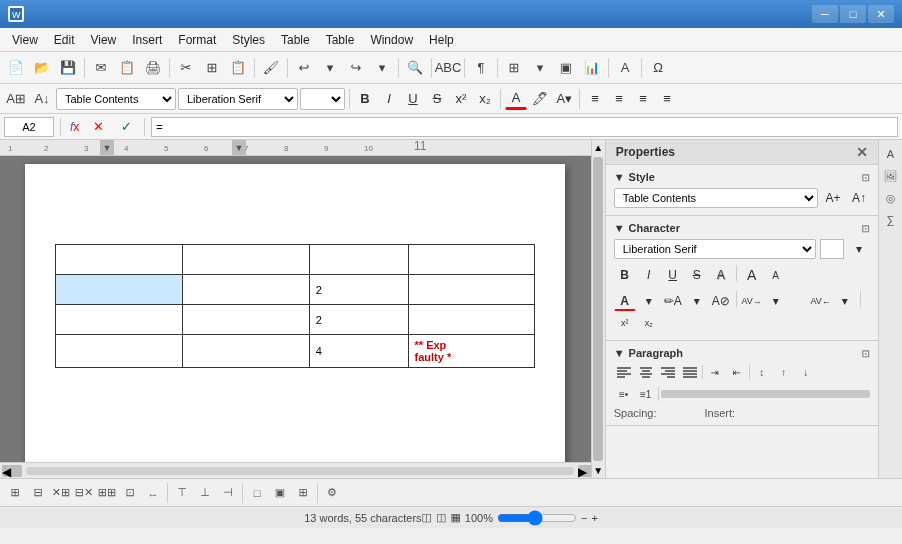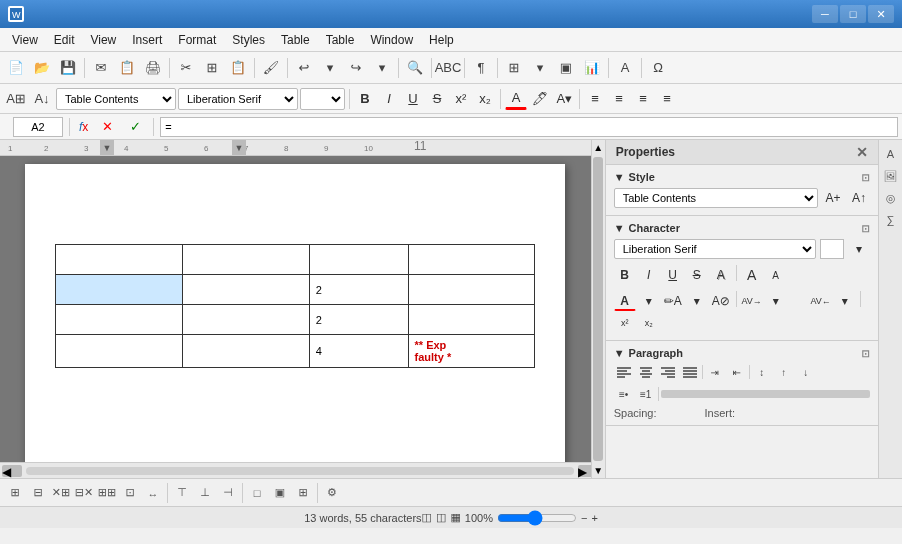--- a/index.html
+++ b/index.html
@@ -82,21 +82,21 @@
     
     #formulabar {
       background: #f5f5f5;
       border-bottom: 1px solid #ccc;
       height: 26px;
       display: flex;
       align-items: center;
       padding: 0 4px;
       gap: 4px;
     }
-    #cellref { width: 50px; height: 20px; border: 1px solid #bbb; background: white; text-align: center; font-size: 11px; padding: 0 2px; margin-left: 9px; }
+    #cellref { width: 50px; height: 20px; border: 1px solid #bbb; background: white; text-align: center; font-size: 11px; padding: 0 2px; }
     .formula-sep { width: 1px; height: 18px; background: #ccc; margin: 0 2px; }
     #formulainput { flex: 1; height: 20px; border: 1px solid #bbb; background: white; font-size: 11px; padding: 0 4px; }
     .formula-icon { font-size: 12px; color: #555; cursor: pointer; padding: 0 3px; }
 
     
     #ruler {
       height: 16px;
       background: #e8e8e8;
       border-bottom: 1px solid #ccc;
       width: 600px;

